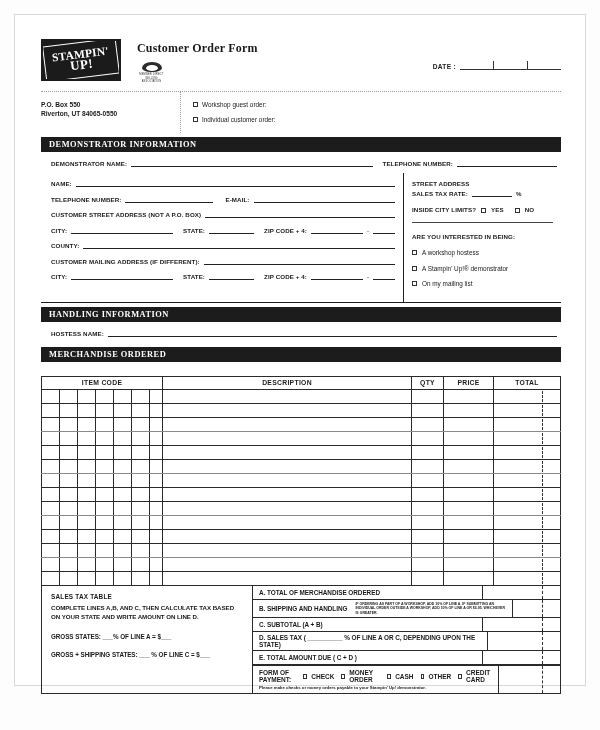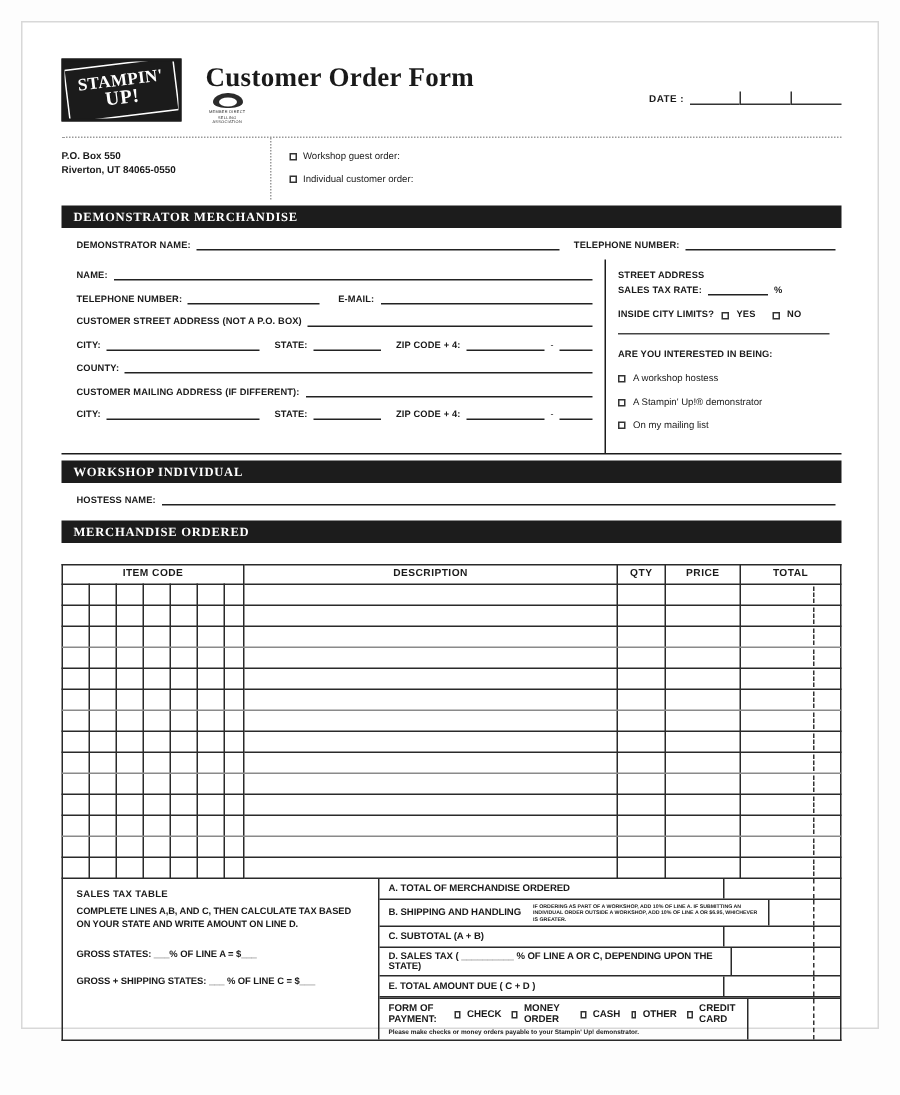--- a/index.html
+++ b/index.html
@@ -52,21 +52,21 @@
     line-height: 11px;
   }
   .logo-l2 {
     color: #fff; font-family: "Liberation Serif", serif;
     font-weight: bold; font-size: 13px; letter-spacing: .4px;
     line-height: 12px; margin-top: -1px;
   }
   .title {
     position: absolute; left: 96px; top: 12px;
     font-family: "Liberation Serif", serif;
-    font-weight: bold; font-size: 18px;
+    font-weight: bold; font-size: 12px;
     letter-spacing: .2px;
   }
   .dsa {
     position: absolute; left: 97px; top: 33px;
     width: 27px; height: 21px;
     display: flex; flex-direction: column; align-items: center;
   }
   .dsa-mark {
     width: 20px; height: 11px;
     background: #2b2b2b;
@@ -237,21 +237,21 @@
             <span class="ckbox"></span>
             <span class="ck-lbl">Workshop guest order:</span>
           </div>
           <div class="ck-row">
             <span class="ckbox"></span>
             <span class="ck-lbl">Individual customer order:</span>
           </div>
         </div>
       </div>
 
-      <div class="bar">DEMONSTRATOR MERCHANDISE</div>
+      <div class="bar">DEMONSTRATOR INFORMATION</div>
       <div class="demo-row">
         <span class="flabel">DEMONSTRATOR NAME:</span>
         <span class="fline" style="flex:1 1 300px"></span>
         <span class="flabel" style="margin-left:6px">TELEPHONE NUMBER:</span>
         <span class="fline" style="flex:0 0 100px"></span>
       </div>
 
       <div class="cust">
         <div class="cust-left">
 
@@ -332,21 +332,21 @@
             <span class="ckbox"></span>
             <span class="ck-lbl">A Stampin' Up!® demonstrator</span>
           </div>
           <div class="side-ck">
             <span class="ckbox"></span>
             <span class="ck-lbl">On my mailing list</span>
           </div>
         </div>
       </div>
 
-      <div class="bar">WORKSHOP INDIVIDUAL</div>
+      <div class="bar">HANDLING INFORMATION</div>
       <div class="demo-row">
         <span class="flabel">HOSTESS NAME:</span>
         <span class="fline"></span>
       </div>
 
       <div class="bar" style="margin-bottom:14px">MERCHANDISE ORDERED</div>
       <table class="mt">
         <colgroup>
           <col style="width:18px">
             <col style="width:18px">

